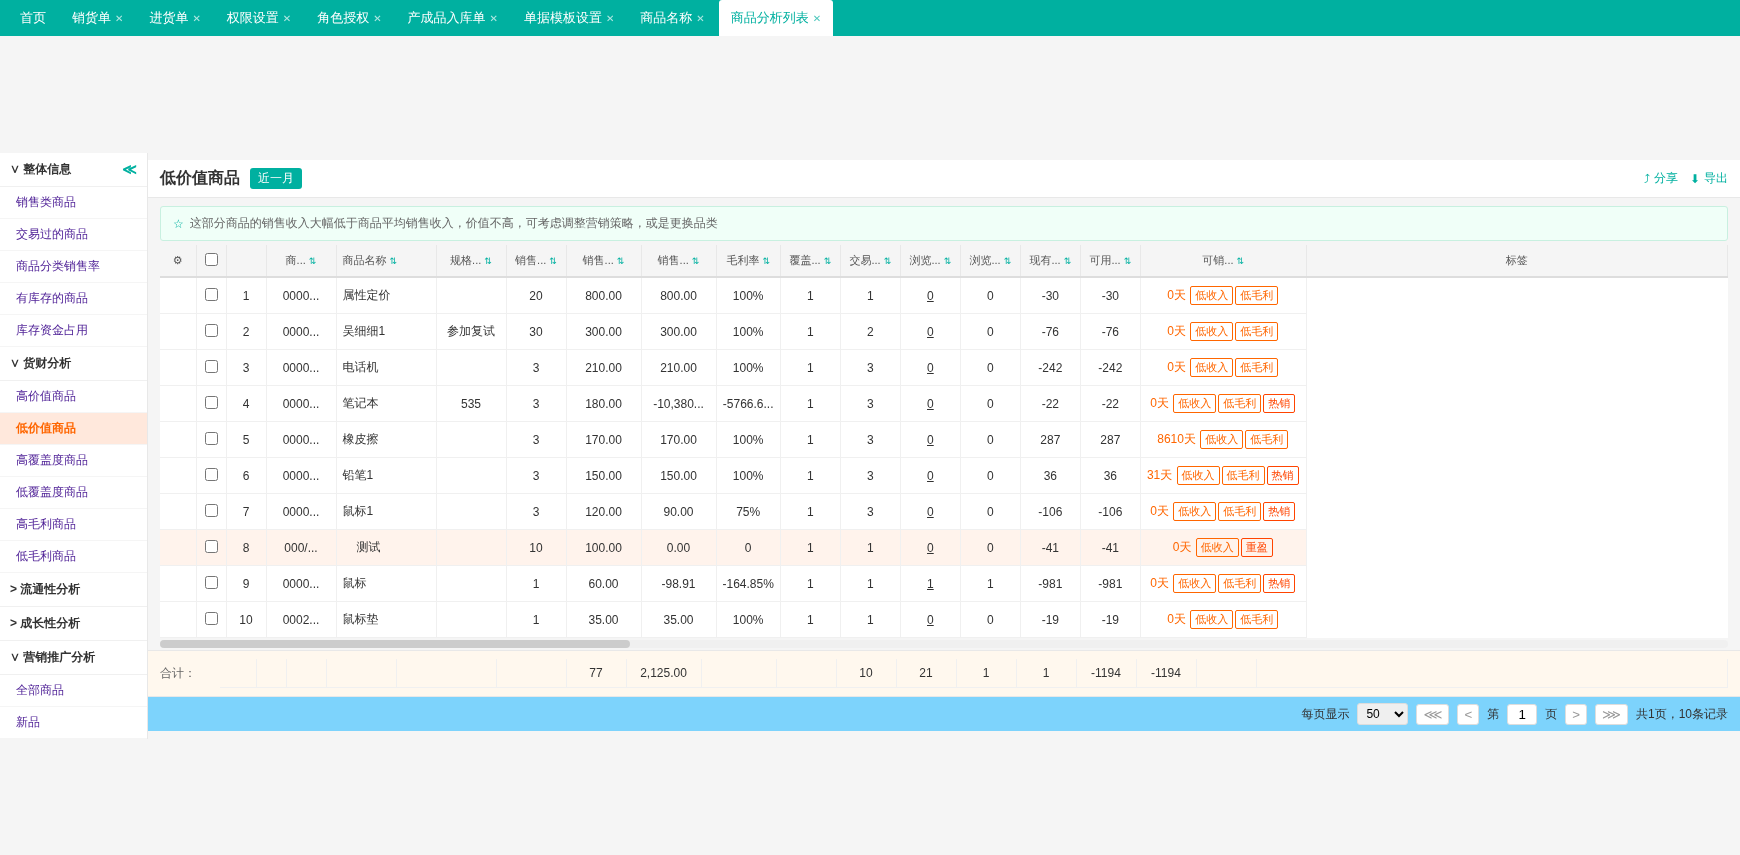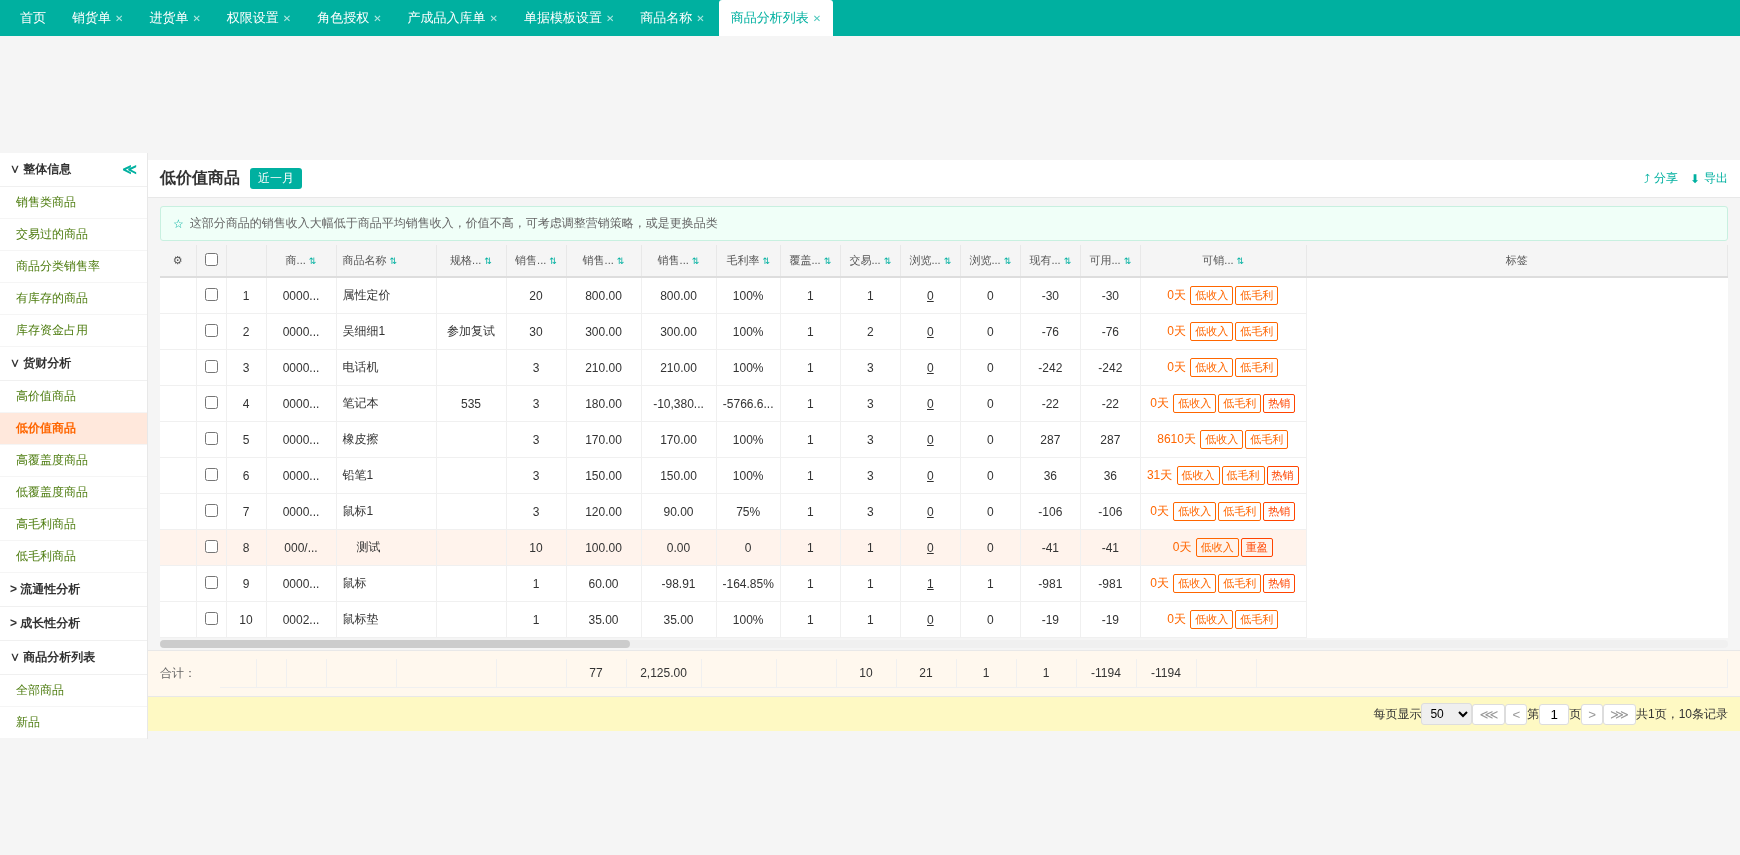--- a/index.html
+++ b/index.html
@@ -53,21 +53,21 @@
       color: #333;
       font-size: 12px;
       font-weight: bold;
       cursor: pointer;
       border-bottom: 1px solid #f0f0f0;
     }
     .sidebar-item {
       padding: 7px 16px;
       cursor: pointer;
       font-size: 12px;
-      color: #4d7c0f;
+      color: #4c1d95;
       border-bottom: 1px solid #f5f5f5;
     }
     .sidebar-item.active { background: #ffe8dc; color: #ff6600; font-weight: bold; }
 
     
     .content-area {
       flex: 1;
       display: flex;
       flex-direction: column;
       overflow: hidden;
@@ -204,22 +204,23 @@
       font-size: 12px;
     }
     .total-label { color: #666; min-width: 60px; }
 
     
     .pagination {
       display: flex;
       align-items: center;
       justify-content: flex-end;
       padding: 6px 12px;
-      background: #fef9c3;
+      background: #7dd3fc;
       border-top: 1px solid #e8e8e8;
+      gap: 8px;
       font-size: 12px;
     }
     .page-size-select {
       border: 1px solid #ddd;
       border-radius: 3px;
       padding: 2px 4px;
       font-size: 12px;
     }
     .page-btn {
       cursor: pointer;
@@ -328,21 +329,21 @@
     <div class="sidebar-item">高毛利商品</div>
     <div class="sidebar-item">低毛利商品</div>
 
     <div class="sidebar-group-title">
       <span>&gt; 流通性分析</span>
     </div>
     <div class="sidebar-group-title">
       <span>&gt; 成长性分析</span>
     </div>
     <div class="sidebar-group-title">
-      <span>∨ 商品分析列表</span>
+      <span>∨ 营销推广分析</span>
     </div>
     <div class="sidebar-item">全部商品</div>
     <div class="sidebar-item">新品</div>
   </div>
 
   <div class="content-area">
 
     <div class="content-header">
       <span class="page-title">低价值商品</span>
       <span class="period-badge">近一月</span>

